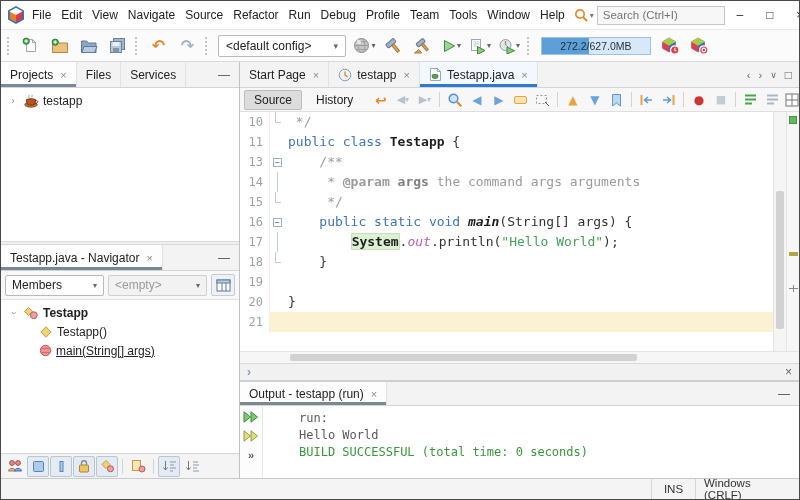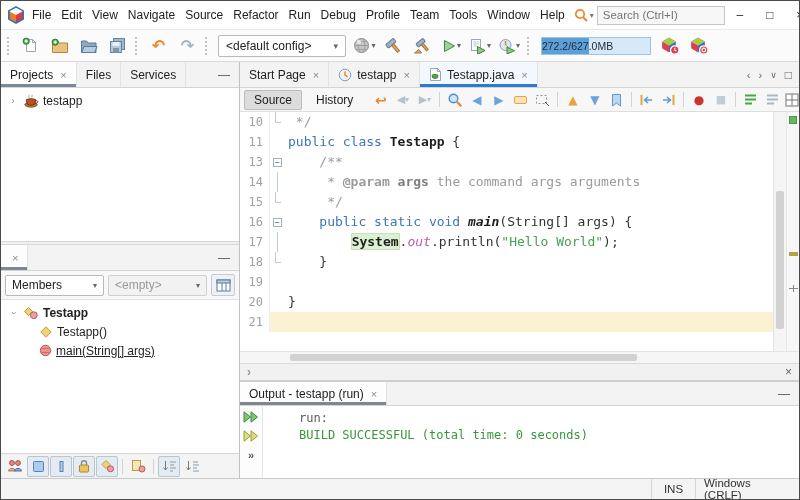--- a/index.html
+++ b/index.html
@@ -24,21 +24,21 @@
   .grip{width:4px;height:18px;border-left:2px dotted #c3c3c3;margin:0 4px 0 2px}
   .tb-btn{height:27px;min-width:27px;display:flex;align-items:center;justify-content:center;border-radius:3px;gap:1px}
   .caret{font-size:8px;color:#666}
   .glyph{font-family:"DejaVu Sans",sans-serif;font-size:16px;font-weight:bold;line-height:1}
   .dim{color:#b6c2ce}
   .combo{height:22px;border:1px solid #b9b9b9;background:#fff;display:flex;align-items:center;padding:0 7px;border-radius:2px;font-size:12px;margin:0 3px}
   .combo .cval{margin-right:22px;white-space:nowrap}
   .combo .caret{font-size:9px}
   .memory{width:110px;height:18px;position:relative;background:#d7e8f8;border:1px solid #9fc3e4;margin:0 4px;overflow:hidden}
   .memory .fill{position:absolute;left:0;top:0;bottom:0;background:#5d9fd7}
-  .memory .mtxt{position:relative;display:block;font-size:10.5px;line-height:16px;color:#1d2b3a}
+  .memory .mtxt{position:relative;display:block;text-align:center;font-size:10.5px;line-height:16px;color:#1d2b3a}
 
   
   .main{flex:1;display:flex;min-height:0}
   .left-col{width:239px;flex:none;border-right:1px solid #c2c2c2;display:flex;flex-direction:column;background:#fff}
   .right-col{flex:1;display:flex;flex-direction:column;min-width:0}
 
   
   .panel-tabs{height:26px;flex:none;background:#f3f3f3;display:flex;align-items:stretch;border-bottom:1px solid #d4d4d4}
   .ptab{padding:0 9px;display:flex;align-items:center;gap:5px;font-size:12px;border-right:1px solid #e2e2e2;position:relative;cursor:default;white-space:nowrap}
   .ptab .tclose{color:#8a8a8a;font-size:11px;margin-left:2px}
@@ -321,20 +321,21 @@
                 <path d="M12.6 6.8c1.6-.5 2.6.5 2.1 1.5-.4.8-1.6 1-2.6.8" fill="none" stroke="#7a3512"></path>
                 <path d="M6 1.2c.5 1-.5 1.6 0 2.6M9 .8c.5 1-.5 1.6 0 2.6" stroke="#999" fill="none"></path>
               </svg>
             </span>
             <span>testapp</span>
           </div>
         </div>
       <div class="h-splitter"></div>
       <div class="panel-tabs">
         <div class="ptab active">
+          <span>Testapp.java - Navigator</span>
           <span class="tclose">×</span>
         </div>
         <span class="tab-min">—</span>
       </div>
       <div class="nav-combos">
         <div class="ncombo">
           <span>Members</span>
             <span class="caret">▾</span>
         </div>
         <div class="ncombo disabled">
@@ -614,21 +615,21 @@
               <span class="icon">
                 <svg width="16" height="12">
                   <path d="M1 .8l6.5 5.2L1 11.2z" fill="#dede7e" stroke="#9a9a3c"></path>
                   <path d="M8 .8l6.5 5.2L8 11.2z" fill="#dede7e" stroke="#9a9a3c"></path>
                 </svg>
               </span>
               <span class="icon">
                 <span style="color:#555;font-weight:bold;font-size:11px">»</span>
               </span>
             </div>
-          <pre class="output-pre" id="output-lines"><div class="out-plain">run:</div><div class="out-success">BUILD SUCCESSFUL (total time: 0 seconds)</div></pre>
+          <pre class="output-pre" id="output-lines"><div class="out-plain">run:</div><div class="out-plain">Hello World</div><div class="out-success">BUILD SUCCESSFUL (total time: 0 seconds)</div></pre>
         </div>
       </div>
     </div>
   </div>
 
   <div class="statusbar">
     <span class="sb-spring"></span>
     <span class="sb-cell sb-ins">INS</span>
     <span class="sb-cell sb-eol">Windows (CRLF)</span>
   </div>

